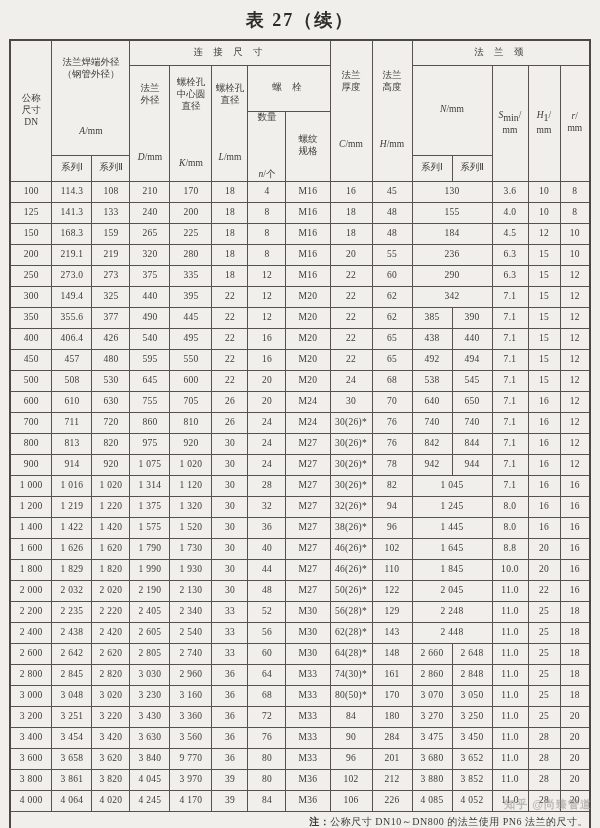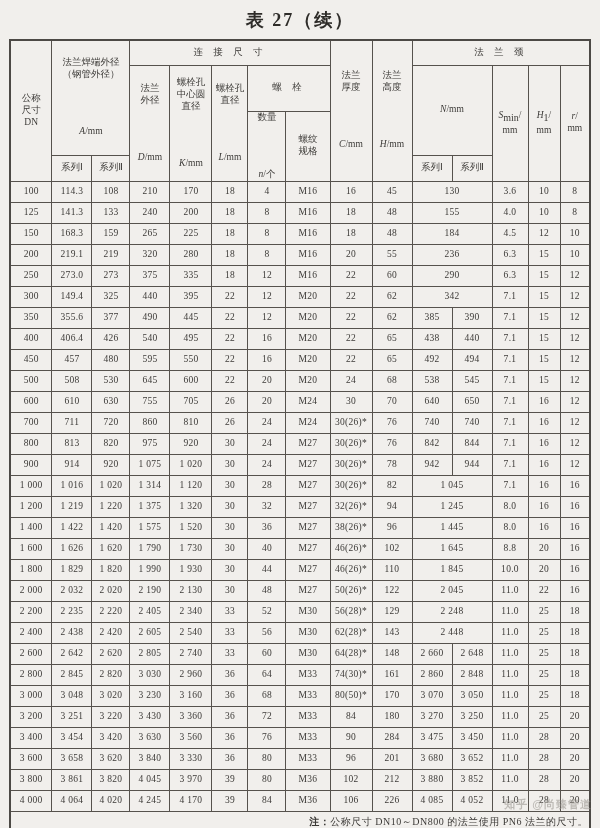--- a/index.html
+++ b/index.html
@@ -601,21 +601,21 @@
           <td>3 450</td>
           <td>11.0</td>
           <td>28</td>
           <td>20</td>
         </tr>
         <tr>
           <td>3 600</td>
           <td>3 658</td>
           <td>3 620</td>
           <td>3 840</td>
-          <td>3 330</td>
+          <td>9 770</td>
           <td>36</td>
           <td>80</td>
           <td>M33</td>
           <td>96</td>
           <td>201</td>
           <td>3 680</td>
           <td>3 652</td>
           <td>11.0</td>
           <td>28</td>
           <td>20</td>

